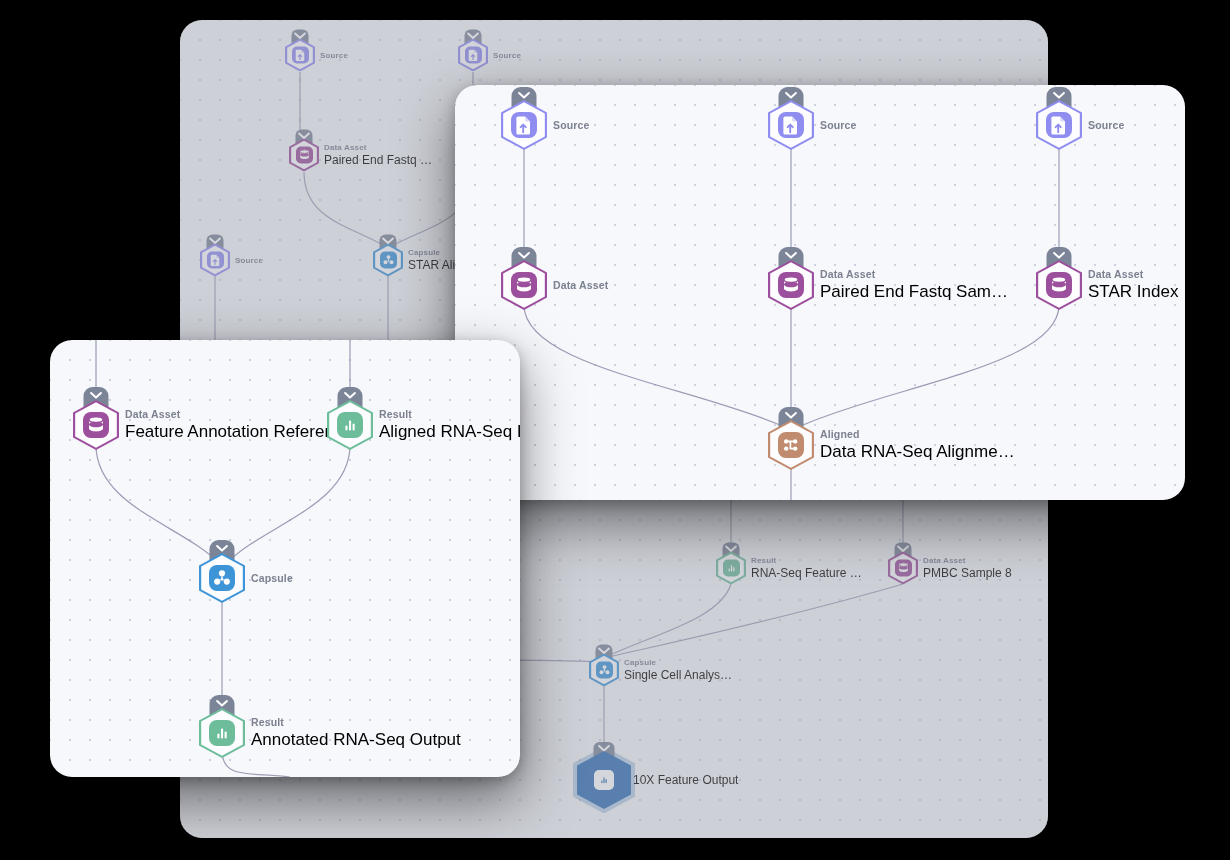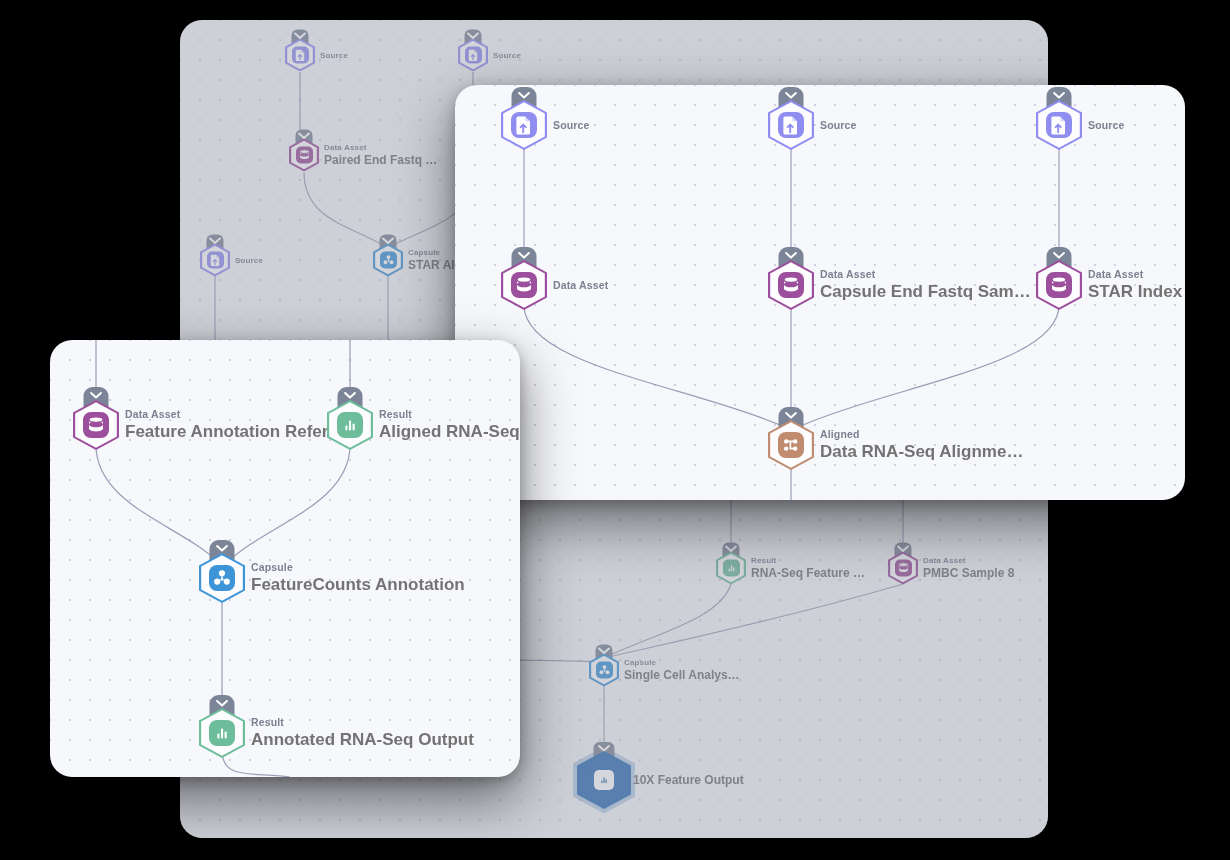--- a/index.html
+++ b/index.html
@@ -82,21 +82,21 @@
   .labels {
     position: absolute; left: 52px; top: 50%;
     transform: translateY(-50%);
     white-space: nowrap;
   }
   .lbl-type {
     font-size: 10.5px; font-weight: bold; color: #7c8190;
     letter-spacing: 0.15px; line-height: 14px;
   }
   .lbl-title {
-    font-size: 17px; color: #737373; line-height: 22px; font-weight: 700;
+    font-size: 17px; color: #000000; line-height: 22px; font-weight: 400;
   }
   
   .node.small .hexwrap { width: 30px; height: 33px; }
   .node.small .hex { width: 30px; height: 33px; }
   .node.small .tab { width: 17px; height: 17px; top: -9px; border-radius: 6px 6px 2px 2px; padding-top: 2px; }
   .node.small .labels { left: 35px; }
   .node.small .lbl-type { font-size: 8px; line-height: 10px; }
   .node.small .lbl-title { font-size: 12px; line-height: 15px; }
 
   
@@ -497,21 +497,21 @@
                     <ellipse cx="12" cy="11.4" rx="7" ry="2.9" fill="#9c4f9c"></ellipse>
                     <ellipse cx="12" cy="6.6" rx="7" ry="2.9" fill="#fff"></ellipse>
                     <ellipse cx="12" cy="6.6" rx="7" ry="2.9" fill="none" stroke="#9c4f9c" stroke-width="1.4"></ellipse>
                   </svg>
                 </div>
               </div>
             </div>
           </div>
           <div class="labels">
             <div class="lbl-type">Data Asset</div>
-            <div class="lbl-title">Capsule End Fastq Sam…</div>
+            <div class="lbl-title">Paired End Fastq Sam…</div>
           </div>
         </div>
         <div class="node t-asset" style="left: 604px; top: 200px;">
           <div class="hexwrap">
             <div class="tab">
               <svg width="13" height="9" viewBox="0 0 13 9">
                 <path d="M1.6 2 6.5 6.6 11.4 2" stroke="#fff" stroke-width="2" fill="none" stroke-linecap="round" stroke-linejoin="round"></path>
               </svg>
             </div>
             <div class="hex">
@@ -643,21 +643,20 @@
                     <circle cx="7.2" cy="15.6" r="3.1" fill="#fff"></circle>
                     <circle cx="16.8" cy="15.6" r="3.1" fill="#fff"></circle>
                     <path d="M12 10.4v3.2M10.4 13.6h3.2" stroke="#fff" stroke-width="1.6"></path>
                   </svg>
                 </div>
               </div>
             </div>
           </div>
           <div class="labels">
             <div class="lbl-type">Capsule</div>
-            <div class="lbl-title">FeatureCounts Annotation</div>
           </div>
         </div>
         <div class="node t-result" style="left: 172px; top: 393px;">
           <div class="hexwrap">
             <div class="tab">
               <svg width="13" height="9" viewBox="0 0 13 9">
                 <path d="M1.6 2 6.5 6.6 11.4 2" stroke="#fff" stroke-width="2" fill="none" stroke-linecap="round" stroke-linejoin="round"></path>
               </svg>
             </div>
             <div class="hex">

